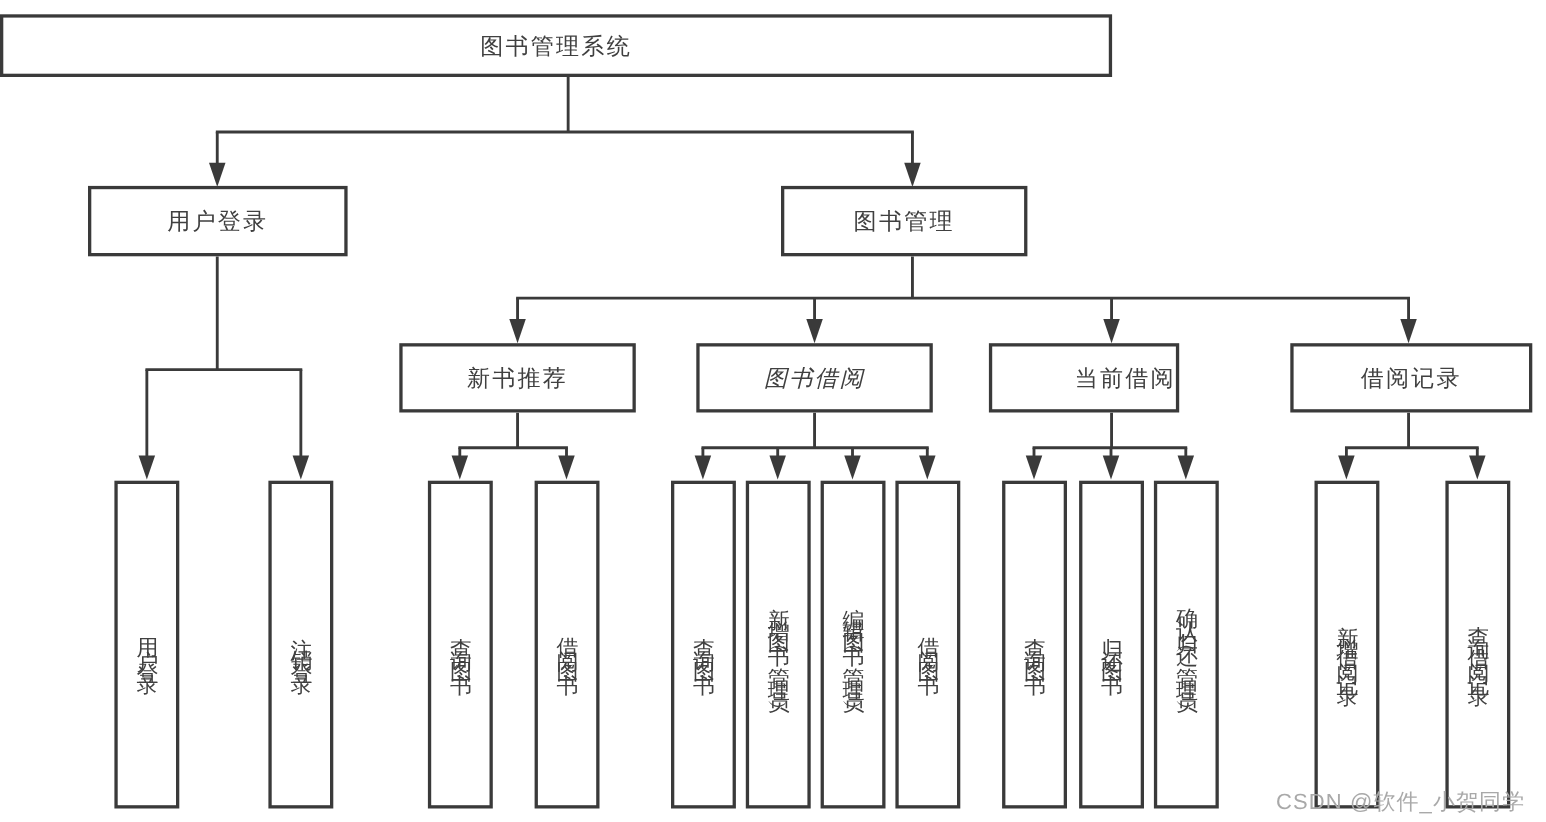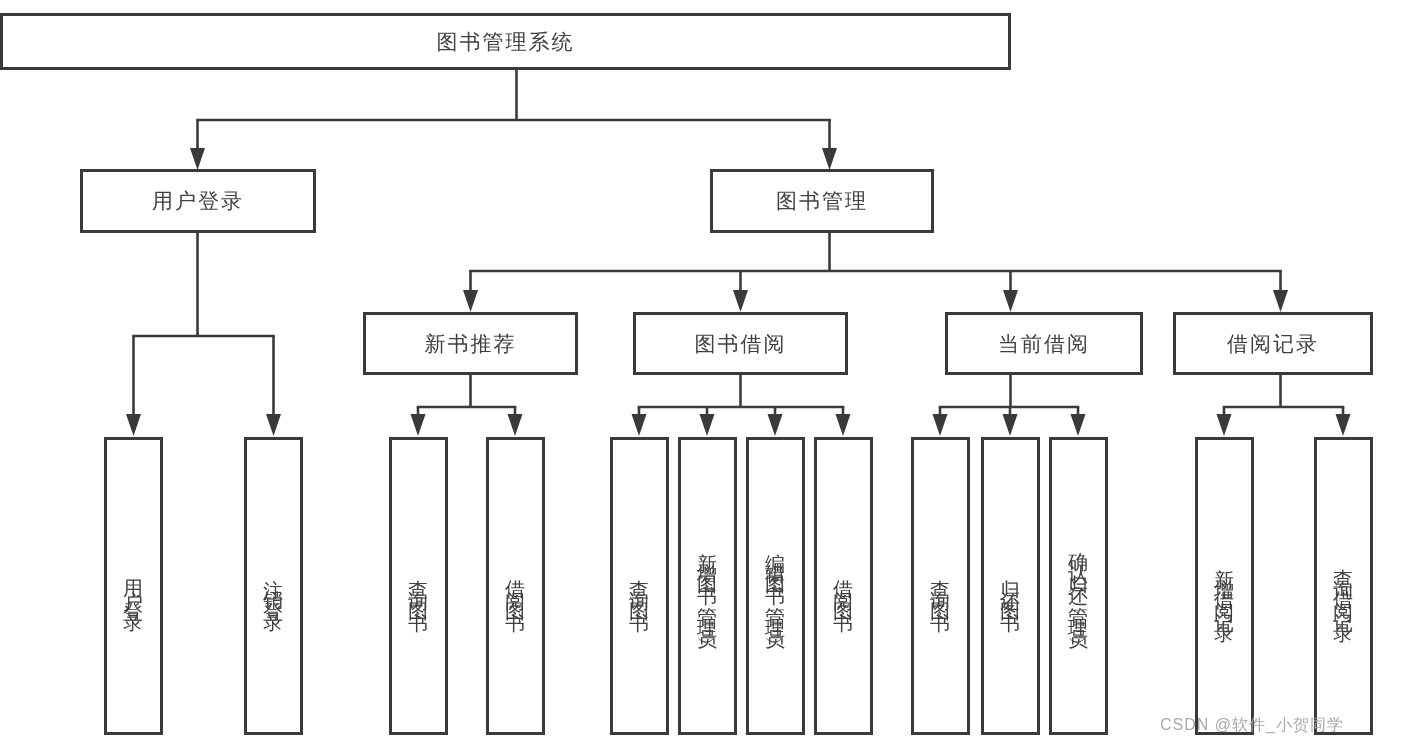--- a/index.html
+++ b/index.html
@@ -35,21 +35,21 @@
   .vnode .vtext{
     writing-mode:vertical-rl;
     text-orientation:mixed;
     letter-spacing:11px;
     line-height:1;
     white-space:nowrap;
   }
   .watermark{
     position:absolute;
     left:1160px;top:715px;
-    font-size:16px;
+    font-size:20px;
     letter-spacing:1px;
     color:var(--watermark);
     z-index:5;
     white-space:nowrap;
   }
 </style>
 </head>
 <body>
 
 <div class="stage">
@@ -130,27 +130,27 @@
   <div class="node hnode" style="left:80px;top:169px;width:236px;height:64px;">
     <span>用户登录</span>
   </div>
   <div class="node hnode" style="left:710px;top:169px;width:224px;height:64px;">
     <span>图书管理</span>
   </div>
 
   <div class="node hnode" style="left:363px;top:312px;width:215px;height:63px;">
     <span>新书推荐</span>
   </div>
-  <div class="node hnode" style="left:633px;top:312px;width:215px;height:63px;">
+  <div class="node hnode" style="left:633px;top:312px;width:215px;height:63px;font-style:italic;">
     <span>图书借阅</span>
   </div>
-  <div class="node hnode" style="left:945px;top:312px;width:198px;height:63px;">
+  <div class="node hnode" style="left:899px;top:312px;width:173px;height:63px;justify-content:flex-end;">
     <span>当前借阅</span>
   </div>
-  <div class="node hnode" style="left:1173px;top:312px;width:200px;height:63px;">
+  <div class="node hnode" style="left:1173px;top:312px;width:220px;height:63px;">
     <span>借阅记录</span>
   </div>
 
   <div class="node vnode" style="left:104px;top:437px;width:59px;height:298px;">
     <span class="vtext">用户登录</span>
   </div>
   <div class="node vnode" style="left:244px;top:437px;width:59px;height:298px;">
     <span class="vtext">注销登录</span>
   </div>
 

